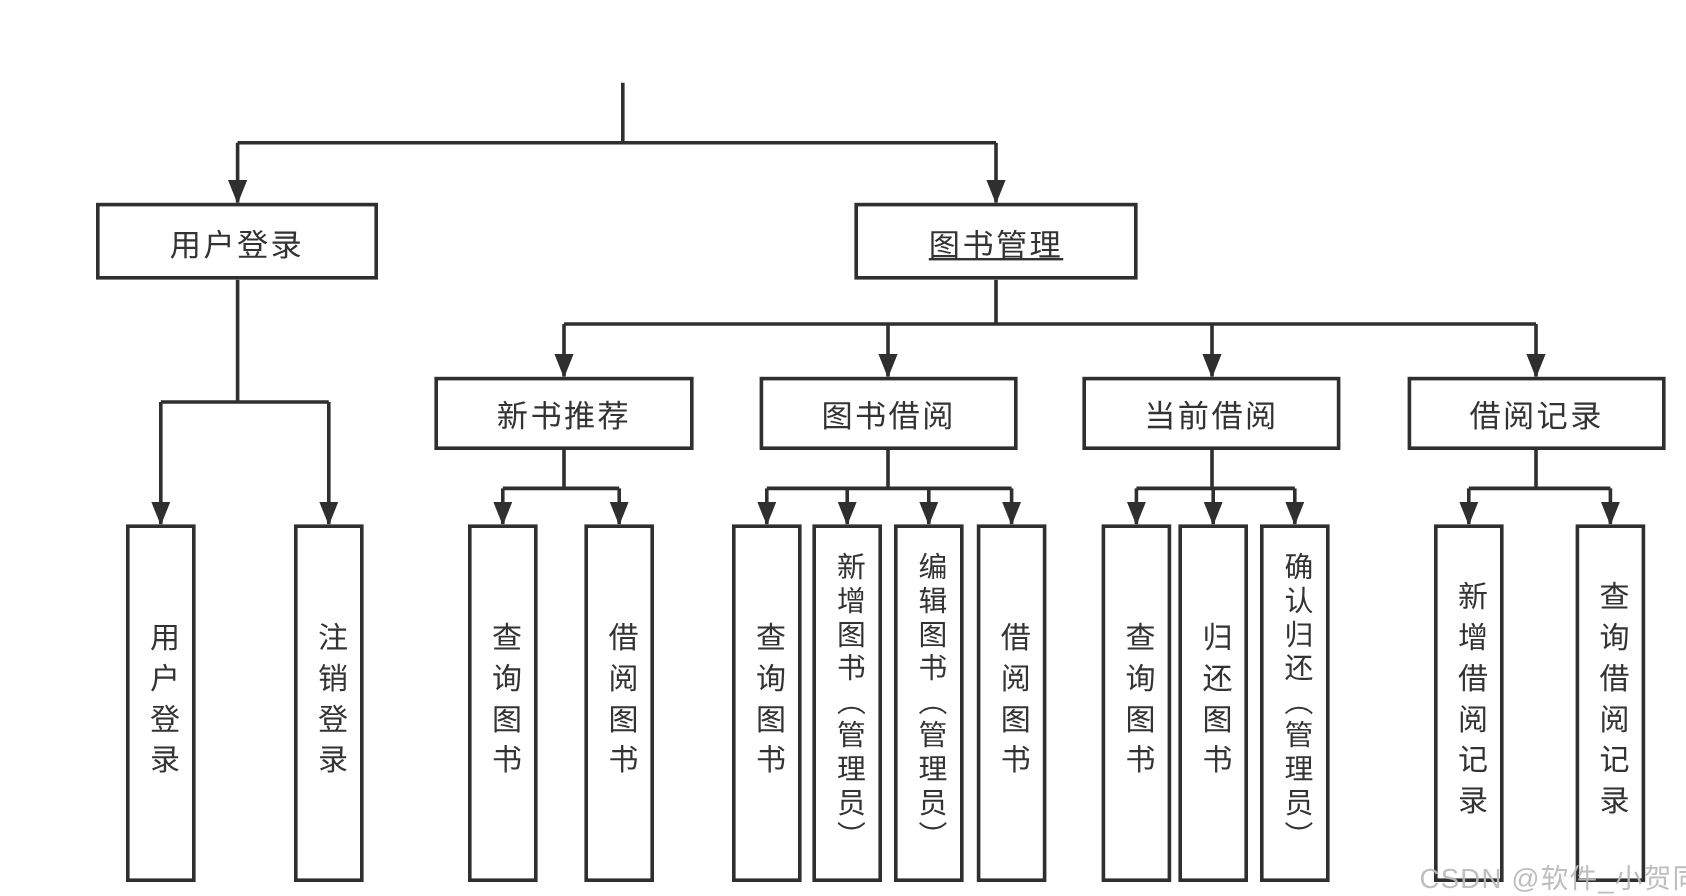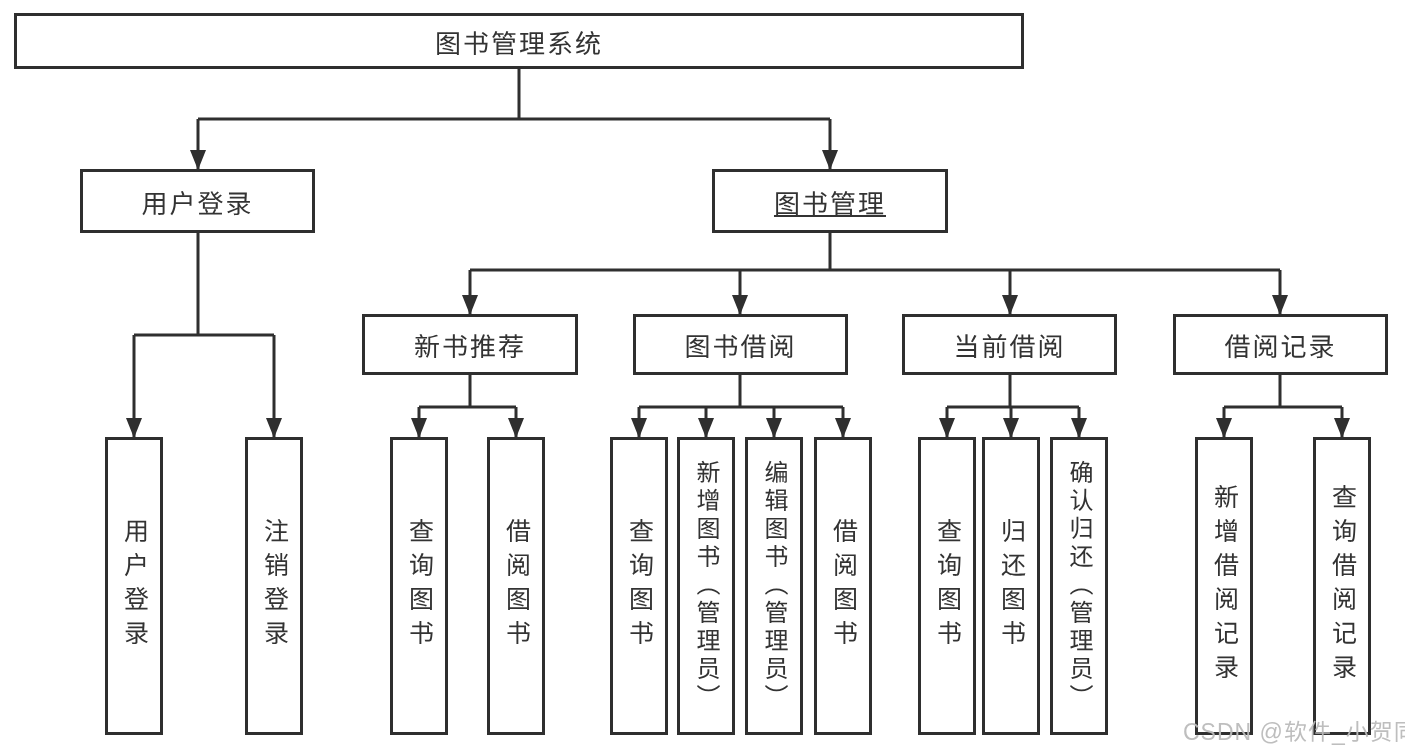--- a/index.html
+++ b/index.html
@@ -110,21 +110,20 @@
       </g>
 
       <g>
         <path d="M1280,375 V407 M1224,407 H1342"></path>
         <path d="M1224,407 V437" marker-end="url(#arrowhead)"></path>
         <path d="M1342,407 V437" marker-end="url(#arrowhead)"></path>
       </g>
     </g>
   </svg>
 
-  <div class="node" style="left:14px; top:13px; width:1010px; height:56px;">图书管理系统</div>
 
   <div class="node" style="left:80px; top:169px; width:235px; height:64px;">用户登录</div>
   <div class="node" style="left:712px; top:169px; width:236px; height:64px;text-decoration:underline;">图书管理</div>
 
   <div class="node" style="left:633px; top:314px; width:215px; height:61px;">图书借阅</div>
   <div class="node" style="left:362px; top:314px; width:216px; height:61px;">新书推荐</div>
   <div class="node" style="left:1173px; top:314px; width:215px; height:61px;">借阅记录</div>
   <div class="node" style="left:902px; top:314px; width:215px; height:61px;">当前借阅</div>
 
   <div class="node vnode" style="left:105px; top:437px; width:58px; height:298px;">用户登录</div>

